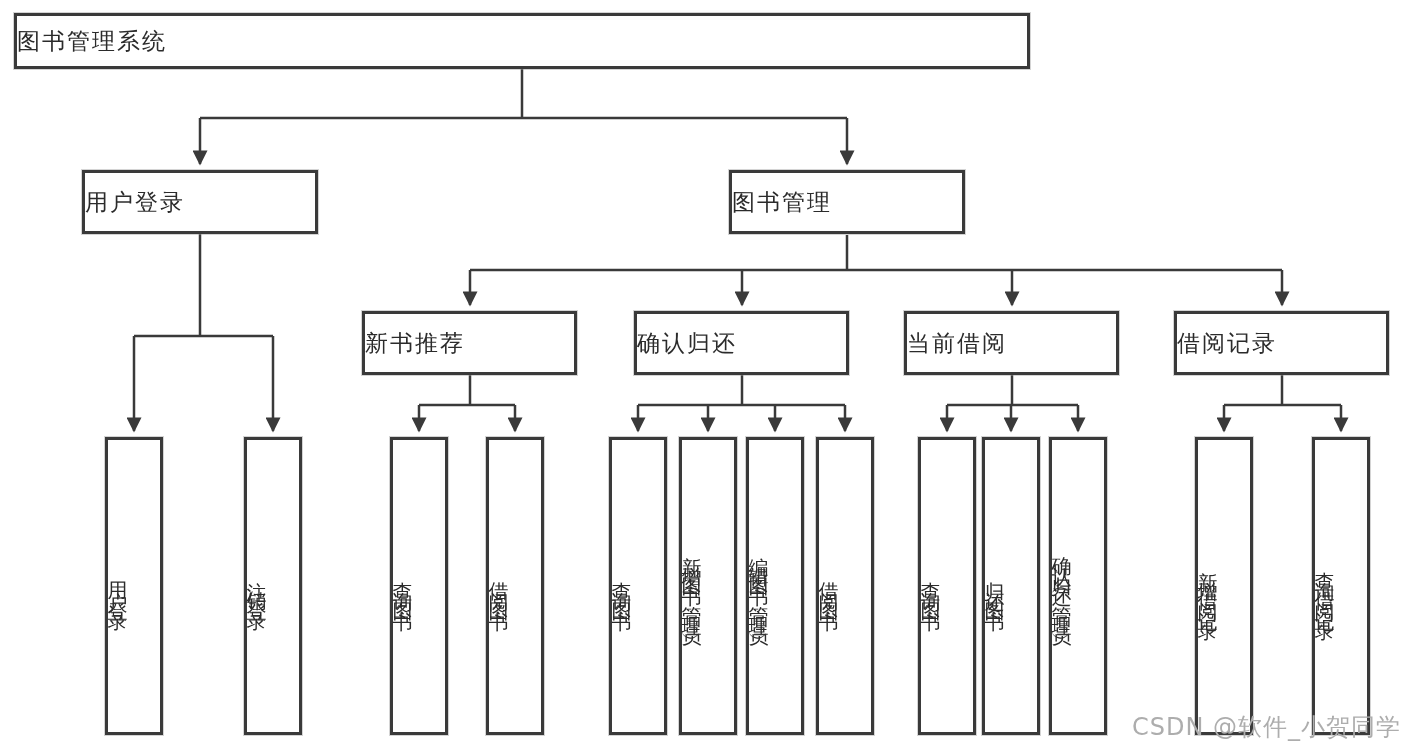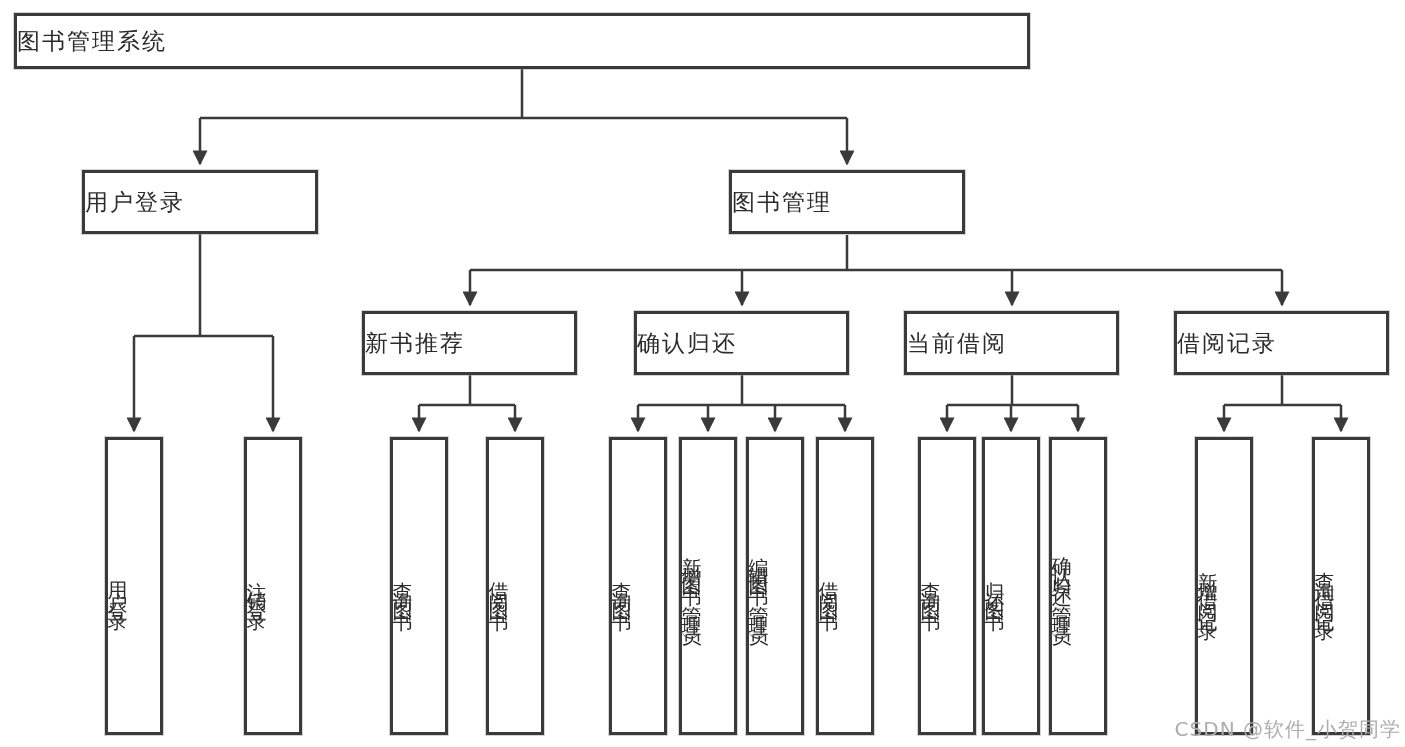--- a/index.html
+++ b/index.html
@@ -40,21 +40,21 @@
     font-size:20px;
     letter-spacing:10px;
     color:var(--text);
     line-height:1;
     white-space:nowrap;
   }
   .watermark{
     position:absolute;
     right:4px;
     bottom:4px;
-    font-size:20px;
+    font-size:24px;
     color:var(--watermark);
     letter-spacing:1px;
     z-index:3;
     white-space:nowrap;
   }
 </style>
 </head>
 <body>
 
 <div id="canvas">

